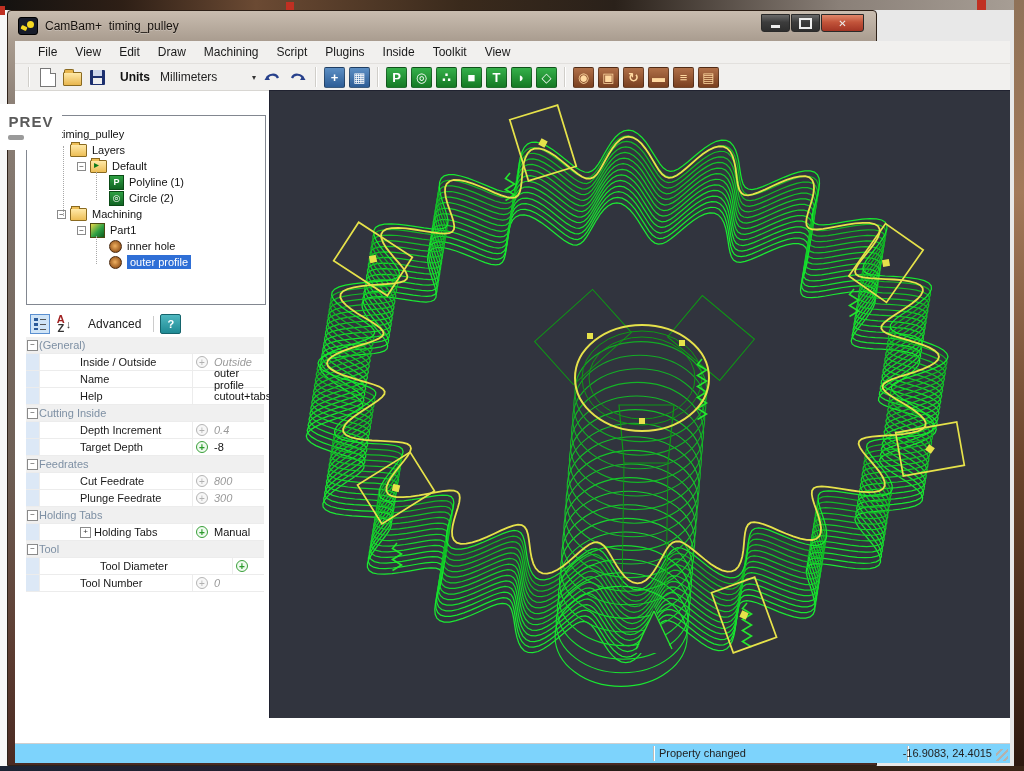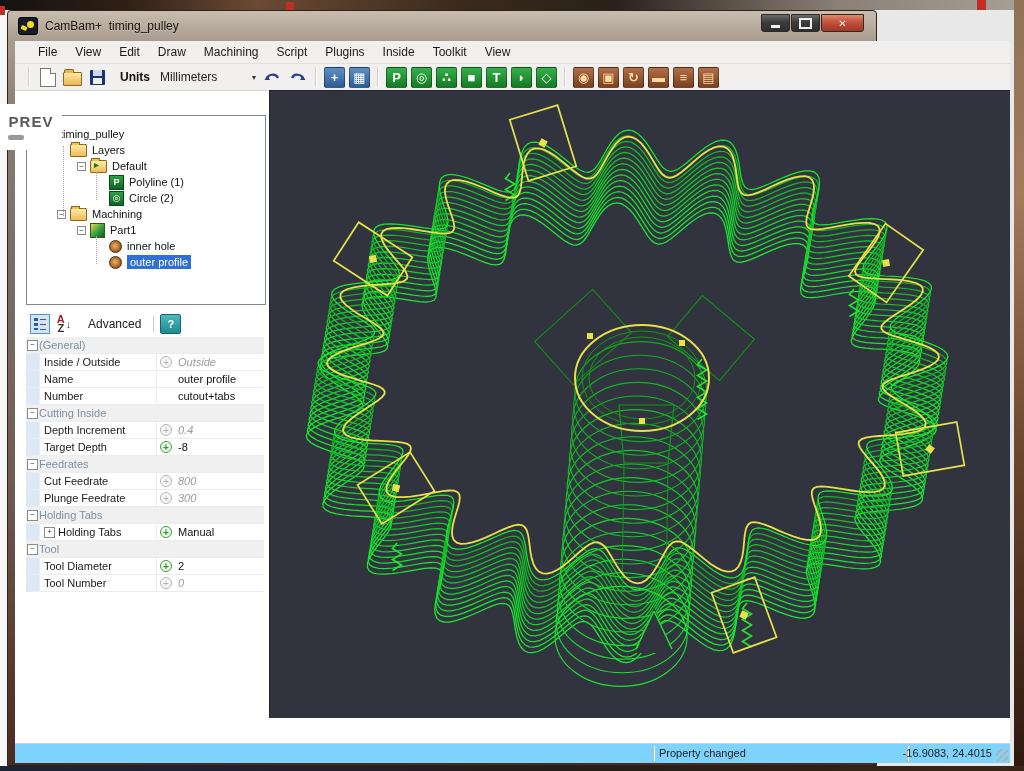--- a/index.html
+++ b/index.html
@@ -88,21 +88,21 @@
   .sort-a{color:#a02020;font-weight:bold;font-size:11px;line-height:9px;}
   .sort-z{color:#333;font-weight:bold;font-size:11px;line-height:9px;}
   #advanced-btn{margin-left:8px;font-size:12px;color:#222;padding:2px 6px;}
   .pt-sep{width:1px;height:16px;background:#ccc;margin:0 6px;}
   #help-btn{width:19px;height:18px;background:linear-gradient(#4fb8c0,#1f8a94);border:1px solid #14646c;color:#fff;font-weight:bold;font-size:11px;display:flex;align-items:center;justify-content:center;border-radius:2px;}
   .prop-row{position:absolute;left:0;width:100%;height:17px;box-sizing:border-box;border-bottom:1px solid #ececec;display:flex;align-items:center;font-size:11px;}
   .prop-row.header{background:#f0f0f0;color:#7e90a4;}
   .prop-gutter{width:13px;height:100%;flex:none;display:flex;align-items:center;justify-content:center;}
   .prop-row.item .prop-gutter{background:#dce8f6;border-right:1px solid #ececec;}
   .hdr-box{width:9px;height:9px;border:1px solid #8a8a8a;background:#fff;color:#444;font-size:8px;line-height:7px;text-align:center;}
-  .prop-label{width:112px;flex:none;padding-left:4px;color:#1a1a1a;display:flex;align-items:center;}
+  .prop-label{width:112px;flex:none;padding-left:4px;color:#1a1a1a;display:flex;align-items:center;margin-left:36px;}
   .prop-iconcell{width:18px;flex:none;display:flex;align-items:center;justify-content:center;border-left:1px solid #ececec;height:100%;}
   .prop-value{flex:1;padding-left:3px;color:#111;}
   .prop-value.default{color:#9a9a9a;font-style:italic;}
   .plus{width:12px;height:12px;border-radius:50%;font-size:10px;line-height:11px;text-align:center;box-sizing:border-box;}
   .plus.green{border:1px solid #3aa03a;color:#2a9a2a;background:#eefaee;font-weight:bold;}
   .plus.grey{border:1px solid #b5b5b5;color:#b0b0b0;background:#f7f7f7;}
   .exp-glyph{width:9px;height:9px;border:1px solid #8a8a8a;font-size:8px;line-height:7px;text-align:center;margin-right:3px;background:#fff;color:#333;}
 
   
   #viewport{background:#31343e;border-left:1px solid #202230;border-top:1px solid #202230;box-sizing:border-box;}
@@ -309,21 +309,21 @@
               <span class="prop-value default">Outside</span>
             </div>
             <div class="prop-row item" style="top: 34px;">
               <span class="prop-gutter"></span>
               <span class="prop-label">Name</span>
               <span class="prop-iconcell"></span>
               <span class="prop-value">outer profile</span>
             </div>
             <div class="prop-row item" style="top: 51px;">
               <span class="prop-gutter"></span>
-              <span class="prop-label">Number</span>
+              <span class="prop-label">Help</span>
               <span class="prop-iconcell"></span>
               <span class="prop-value">cutout+tabs</span>
             </div>
             <div class="prop-row header" style="top: 68px;">
               <span class="prop-gutter">
                 <span class="hdr-box">−</span>
               </span>
               <span>Cutting Inside</span>
             </div>
             <div class="prop-row item" style="top: 85px;">
@@ -377,21 +377,21 @@
                 <span class="plus green">+</span>
               </span>
               <span class="prop-value">Manual</span>
             </div>
             <div class="prop-row header" style="top: 204px;">
               <span class="prop-gutter">
                 <span class="hdr-box">−</span>
               </span>
               <span>Tool</span>
             </div>
-            <div class="prop-row item" style="top: 221px;">
+            <div class="prop-row item" style="top: 221px; gap: 20px;">
               <span class="prop-gutter"></span>
               <span class="prop-label">Tool Diameter</span>
               <span class="prop-iconcell">
                 <span class="plus green">+</span>
               </span>
               <span class="prop-value">2</span>
             </div>
             <div class="prop-row item" style="top: 238px;">
               <span class="prop-gutter"></span>
               <span class="prop-label">Tool Number</span>

